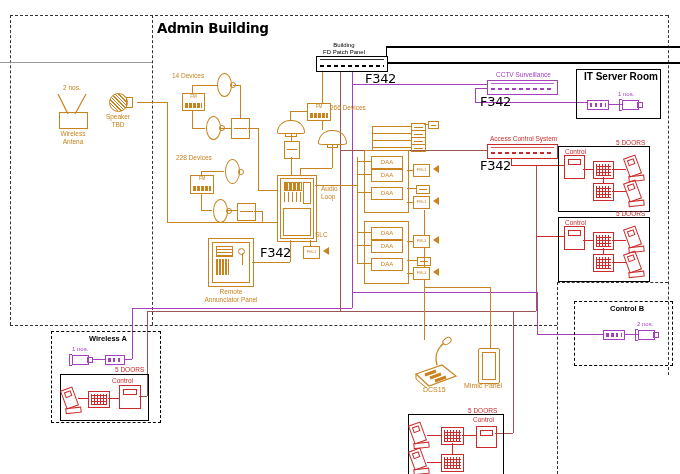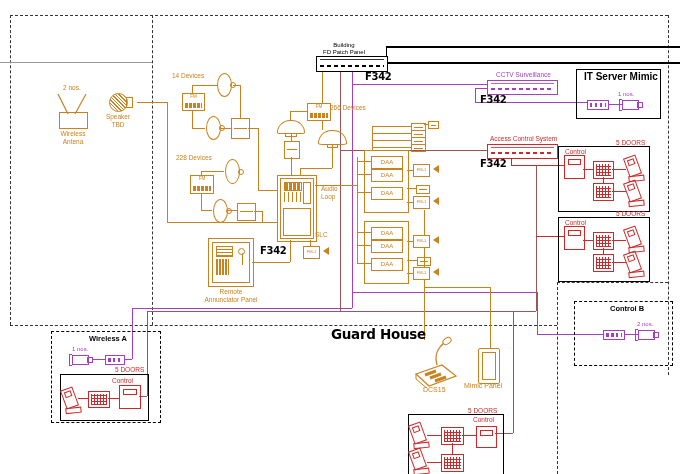--- a/index.html
+++ b/index.html
@@ -9,21 +9,21 @@
   
   .wh{position:absolute;height:1px}
   .wv{position:absolute;width:1px}
   .or{background:#c8821e}.pu{background:#a43fc0}.rd{background:#cc2a2a}
   .dr{background:#9c5555}.bk{background:#000}.gy{background:#999}
   .th{height:2px}
   
   .lab{position:absolute;color:#c8821e;font-size:6.5px;line-height:1.2;white-space:nowrap}
   .cen{text-align:center;white-space:normal}
   .lpu{color:#a43fc0}.lrd{color:#cc2a2a}.lbk{color:#000}
-  .f342{position:absolute;color:#000;font-weight:bold;font-size:10px;font-family:"DejaVu Sans",sans-serif;letter-spacing:-.3px}
+  .f342{position:absolute;color:#000;font-weight:normal;font-size:13px;font-family:"DejaVu Sans",sans-serif;letter-spacing:-.3px}
   .title{position:absolute;color:#000;font-weight:bold;font-size:13.5px;font-family:"DejaVu Sans",sans-serif;letter-spacing:-.3px}
   .subt{position:absolute;color:#000;font-weight:bold;font-size:7.5px}
   
   .dh{position:absolute;border-top:1px dashed #333;height:0}
   .dv{position:absolute;border-left:1px dashed #333;width:0}
   .boxk{position:absolute;border:1.5px solid #000;background:transparent}
   .boxd{position:absolute;border:1.4px dashed #000}
   
   .pp{position:absolute;background:#fff;border:1.4px solid currentColor}
   .pp i{position:absolute;left:3px;right:3px;top:55%;height:2px;
@@ -333,21 +333,21 @@
     </div>
 
   <div class="pp" style="left:487px;top:80px;width:69px;height:13px;color:#a43fc0">
       <b></b>
       <i></i>
     </div>
   <div class="lab lpu" style="left:496px;top:71px">CCTV Surveillance</div>
   <div class="f342" style="left:480px;top:94px">F342</div>
 
   <div class="boxk" style="left:576px;top:69px;width:83px;height:48px"></div>
-  <div class="subt" style="left:584px;top:71px;font-size:10px">IT Server Mimic</div>
+  <div class="subt" style="left:584px;top:71px;font-size:10px">IT Server Room</div>
   <div class="sw" style="left:587px;top:100px;width:20px;height:8px">
       <i></i>
     </div>
   <div class="lab lpu" style="left:618px;top:91px;font-size:6px">1 nos.</div>
   <div class="cam" style="left:622px;top:100px;width:15px;height:8px">
       <i></i>
       <b></b>
     </div>
 
   <div class="pp" style="left:487px;top:144px;width:69px;height:13px;color:#cc2a2a">
@@ -427,21 +427,20 @@
   <div class="subt" style="left:610px;top:304px">Control B</div>
   <div class="lab lpu" style="left:637px;top:321px;font-size:6px">2 nos.</div>
   <div class="sw" style="left:603px;top:330px;width:20px;height:8px">
       <i></i>
     </div>
   <div class="cam" style="left:638px;top:330px;width:15px;height:8px">
       <i></i>
       <b></b>
     </div>
 
-  <div class="title" style="left:331px;top:326px">Guard House</div>
   <svg class="abs" style="left:411px;top:334px" width="50" height="54">
     <path d="M5,40 L31,31 L45,42 L18,52 Z" fill="none" stroke="#c8821e" stroke-width="1.2"></path>
     <path d="M5,40 L5,45 L18,56" fill="none" stroke="#c8821e" stroke-width="1"></path>
     <line x1="14" y1="41" x2="25" y2="37" stroke="#c8821e" stroke-width="3"></line>
     <line x1="19" y1="44" x2="30" y2="40" stroke="#c8821e" stroke-width="3"></line>
     <line x1="24" y1="47" x2="35" y2="43" stroke="#c8821e" stroke-width="3"></line>
     <path d="M26,31 C23,20 27,14 33,9" fill="none" stroke="#c8821e" stroke-width="1.3"></path>
     <ellipse cx="36" cy="7" rx="4.5" ry="3" fill="none" stroke="#c8821e" transform="rotate(-35 36 7)"></ellipse>
   </svg>
   <div class="lab" style="left:423px;top:386px;font-size:7px">DCS15</div>
@@ -464,14 +463,15 @@
     </div>
   <div class="rdr" style="left:411px;top:423px">
       <i></i>
       <b></b>
     </div>
   <div class="rdr" style="left:411px;top:449px">
       <i></i>
       <b></b>
     </div>
 
+  <div class="title" style="left:157px;top:20px">Admin Building</div>
 
 </div>
 
 </body></html>

